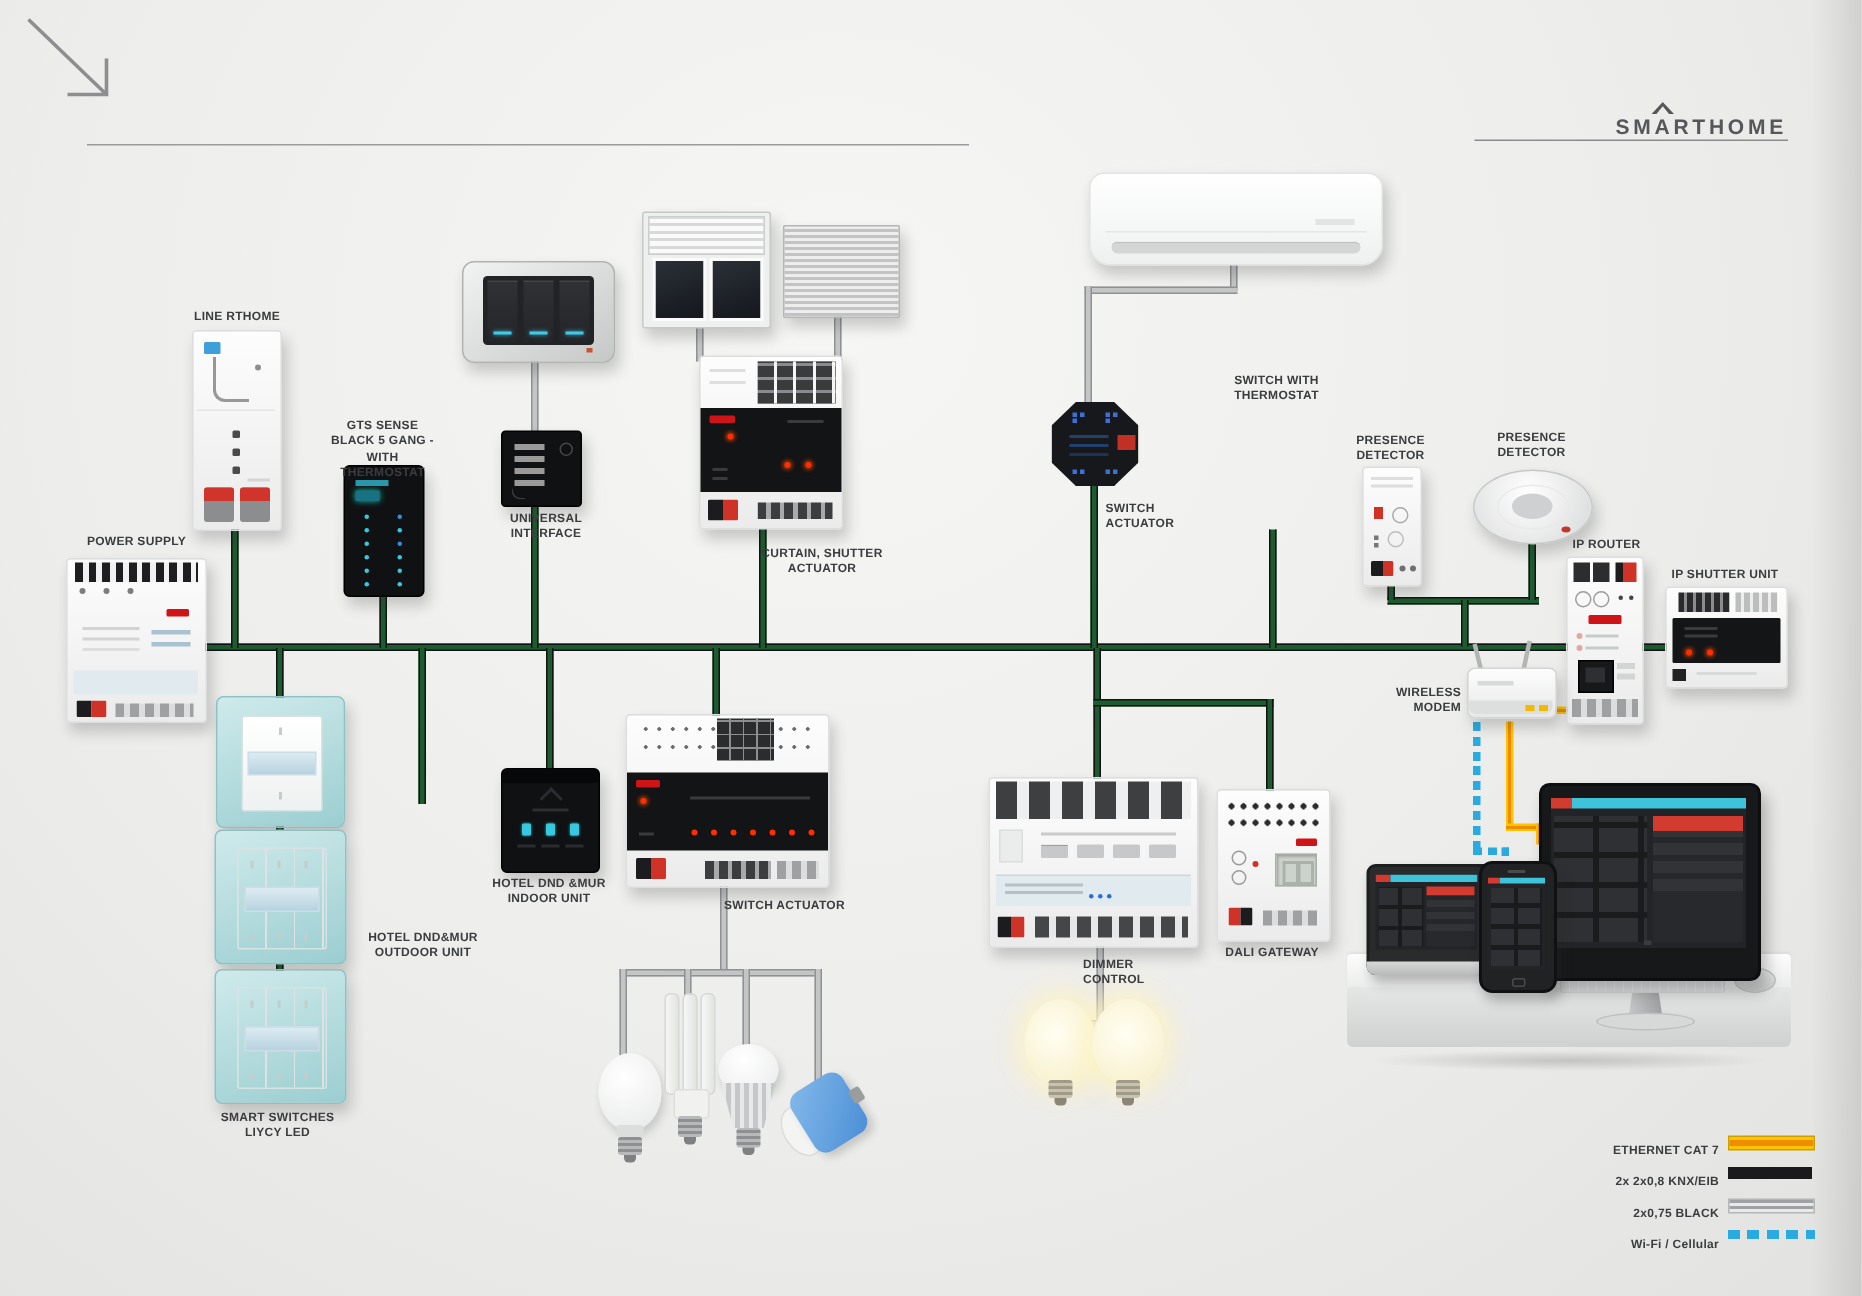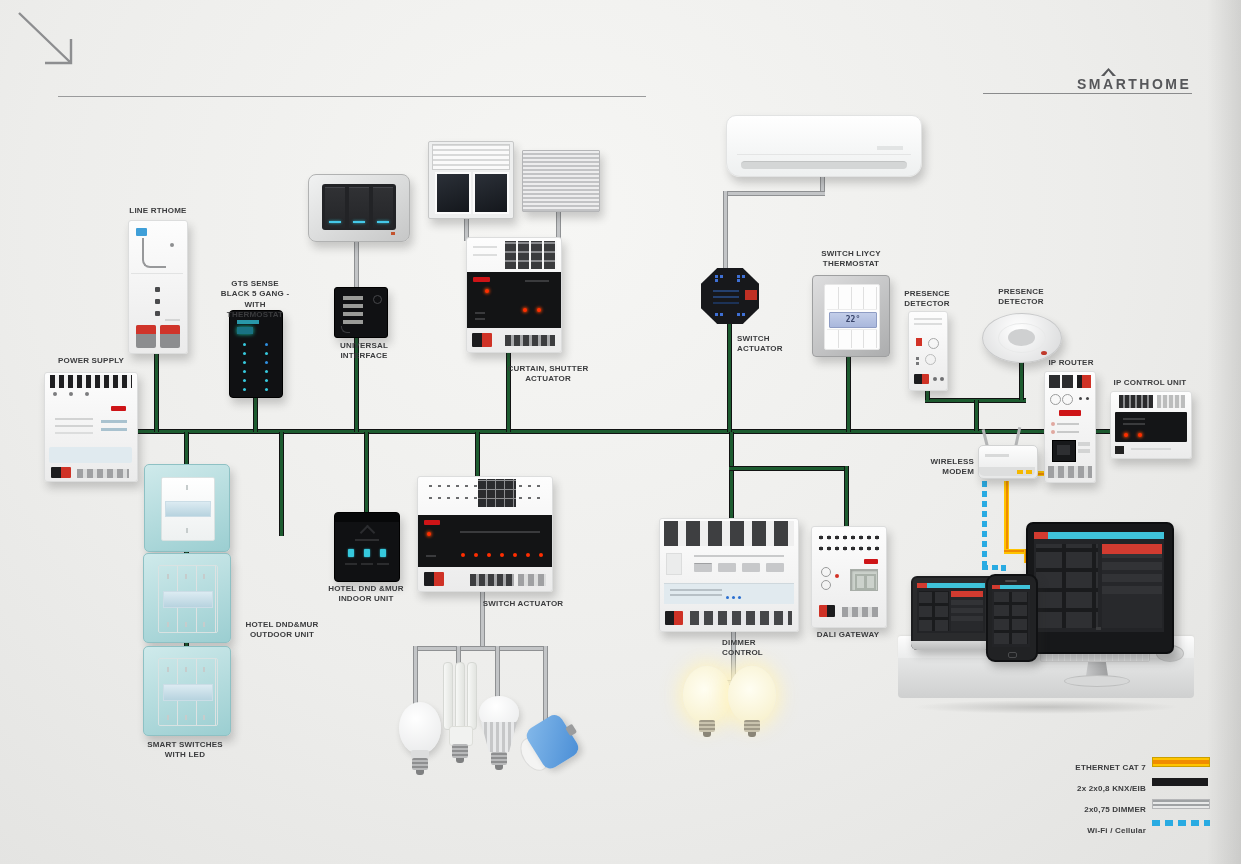--- a/index.html
+++ b/index.html
@@ -161,21 +161,21 @@
       <div class="abs" style="left:8px;top:8px;width:2px;height:5px;background:#c6cccc;box-shadow:18px 0 0 #c6cccc,36px 0 0 #c6cccc,0 48px 0 #c6cccc,18px 48px 0 #c6cccc,36px 48px 0 #c6cccc"></div>
     </div>
   </div>
   <div class="glass" style="left:143px;top:646px;width:86px;height:88px">
     <div class="gin col3" style="left:14px;top:11px;width:58px;height:66px">
       <div class="gband" style="left:4px;top:25px;width:48px;height:15px"></div>
       <div class="abs" style="left:8px;top:8px;width:2px;height:5px;background:#c6cccc;box-shadow:18px 0 0 #c6cccc,36px 0 0 #c6cccc,0 48px 0 #c6cccc,18px 48px 0 #c6cccc,36px 48px 0 #c6cccc"></div>
     </div>
   </div>
   <div class="lbl" style="left:135px;top:740px;width:100px">SMART SWITCHES
-WITH LED</div>
+LIYCY LED</div>
 
   <div class="dev black" style="left:229px;top:310px;width:52px;height:86px;border-radius:4px">
     <div class="abs" style="left:7px;top:9px;width:22px;height:4px;background:#2fb9cf;opacity:.8"></div>
     <div class="abs" style="left:7px;top:16px;width:16px;height:7px;background:#1a7d90;box-shadow:0 0 4px #1db;opacity:.9"></div>
     <div class="cyd" style="left:13px;top:32px;box-shadow:0 9px 0 #36c9dd,0 18px 0 #36c9dd,0 27px 0 #36c9dd,0 36px 0 #36c9dd,0 45px 0 #36c9dd"></div>
     <div class="cyd" style="left:35px;top:32px;background:#2f8fe0;box-shadow:0 9px 0 #36c9dd,0 18px 0 #2f8fe0,0 27px 0 #36c9dd,0 36px 0 #36c9dd,0 45px 0 #36c9dd"></div>
   </div>
   <div class="lbl" style="left:215px;top:279px;width:80px">GTS SENSE
 BLACK 5 GANG -
 WITH THERMOSTAT</div>
@@ -239,28 +239,21 @@
 
   <div class="dev" style="left:701px;top:268px;width:58px;height:56px;background:#17181b;border-radius:0;box-shadow:3px 6px 9px rgba(40,40,40,.3);clip-path:polygon(28% 0,72% 0,100% 28%,100% 72%,72% 100%,28% 100%,0 72%,0 28%)">
     <div class="abs" style="left:14px;top:7px;width:3px;height:3px;background:#3e6fd4;box-shadow:5px 0 0 #3e6fd4,22px 0 0 #3e6fd4,27px 0 0 #3e6fd4,0 4px 0 #3e6fd4,22px 4px 0 #3e6fd4"></div>
     <div class="abs" style="left:12px;top:22px;width:26px;height:2px;background:#24406e;box-shadow:0 6px 0 #24406e,0 12px 0 #1c3257"></div>
     <div class="abs" style="left:44px;top:22px;width:12px;height:10px;background:#c03024"></div>
     <div class="abs" style="left:14px;top:45px;width:3px;height:3px;background:#3e6fd4;box-shadow:5px 0 0 #3e6fd4,22px 0 0 #3e6fd4,27px 0 0 #3e6fd4"></div>
   </div>
   <div class="lbl" style="left:737px;top:334px;width:58px;text-align:left">SWITCH
 ACTUATOR</div>
 
-  <div class="dev" style="left:812px;top:275px;width:76px;height:80px;background:linear-gradient(140deg,#dededf,#acadae);border:1px solid #9e9fa0;border-radius:4px">
-    <div class="abs" style="left:11px;top:8px;width:54px;height:64px;background:#fdfdfd;border:1px solid #e6e6e6;border-radius:2px">
-      <div class="abs" style="left:2px;top:2px;width:50px;height:22px;background-image:repeating-linear-gradient(90deg,transparent 0 11.5px,#e0e0e0 11.5px 12.5px);border-bottom:1px solid #ececec"></div>
-      <div class="abs" style="left:4px;top:27px;width:46px;height:14px;background:linear-gradient(#c3cee9,#a9b7dc);border:1px solid #8e9cc4;border-radius:1px;font:bold 8px/14px 'DejaVu Sans Mono',monospace;color:#39456b;text-align:center">22°</div>
-      <div class="abs" style="left:2px;top:44px;width:50px;height:18px;background-image:repeating-linear-gradient(90deg,transparent 0 11.5px,#e0e0e0 11.5px 12.5px);border-top:1px solid #ececec"></div>
-    </div>
-  </div>
-  <div class="lbl" style="left:815px;top:249px;width:72px">SWITCH LIYCY
+  <div class="lbl" style="left:815px;top:249px;width:72px">SWITCH WITH
 THERMOSTAT</div>
 
   <div class="dev white" style="left:908px;top:311px;width:38px;height:78px">
     <div class="abs" style="left:5px;top:6px;width:28px;height:2px;background:#dcdddd;box-shadow:0 5px 0 #dcdddd"></div>
     <div class="abs" style="left:7px;top:26px;width:6px;height:8px;background:#d23226"></div>
     <div class="abs" style="left:19px;top:26px;width:9px;height:9px;border:1px solid #a8a9a9;border-radius:50%"></div>
     <div class="abs" style="left:16px;top:42px;width:9px;height:9px;border:1px solid #bbbcbc;border-radius:50%"></div>
     <div class="abs" style="left:7px;top:45px;width:3px;height:3px;background:#77787a;box-shadow:0 5px 0 #77787a"></div>
     <div class="clamp" style="left:5px;top:62px;width:15px;height:10px">
         <i class="kk"></i>
@@ -302,21 +295,21 @@
     <div class="abs" style="left:8px;top:3px;width:34px;height:13px;background:repeating-linear-gradient(90deg,#2a2a2c 0 4px,#8b8c8e 4px 6px)"></div>
     <div class="abs" style="left:46px;top:3px;width:28px;height:13px;background:repeating-linear-gradient(90deg,#bcbdbd 0 4px,#ededed 4px 6px)"></div>
     <div class="abs" style="left:4px;top:20px;width:72px;height:30px;background:#141517;border-radius:1px">
       <div class="led" style="left:9px;top:21px"></div>
       <div class="led" style="left:23px;top:21px"></div>
       <div class="abs" style="left:8px;top:6px;width:22px;height:2px;background:#3a3b3d;box-shadow:0 5px 0 #3a3b3d"></div>
     </div>
     <div class="abs" style="left:4px;top:54px;width:9px;height:8px;background:#222"></div>
     <div class="abs" style="left:20px;top:56px;width:40px;height:2px;background:#d8d9d9"></div>
   </div>
-  <div class="lbl" style="left:1108px;top:378px;width:84px">IP CONTROL UNIT</div>
+  <div class="lbl" style="left:1108px;top:378px;width:84px">IP SHUTTER UNIT</div>
 
   <div class="abs" style="left:984px;top:429px;width:3px;height:20px;background:#b4b5b6;transform:rotate(-14deg);z-index:3"></div>
   <div class="abs" style="left:1016px;top:427px;width:3px;height:22px;background:#b4b5b6;transform:rotate(12deg);z-index:3"></div>
   <div class="dev" style="left:978px;top:445px;width:58px;height:32px;background:linear-gradient(180deg,#fdfdfd,#e7e8e8);border:1px solid #d2d3d3;border-radius:5px">
     <div class="abs" style="left:6px;top:8px;width:24px;height:3px;background:#d8d9d9"></div>
     <div class="abs" style="left:0;top:21px;width:56px;height:9px;background:#dddede;border-radius:0 0 5px 5px"></div>
     <div class="abs" style="left:38px;top:24px;width:6px;height:4px;background:#f5b800;box-shadow:9px 0 0 #f5b800"></div>
   </div>
   <div class="lbl" style="left:924px;top:457px;width:50px;text-align:right">WIRELESS
 MODEM</div>
@@ -472,18 +465,18 @@
   </div>
 
   <div class="abs" style="left:1040px;top:646px;width:108px;height:14px;background:#ebecec;border:1px solid #d4d5d5;border-radius:2px;background-image:repeating-linear-gradient(90deg,#dfe0e1 0 5px,transparent 5px 6px);z-index:4"></div>
   <div class="abs" style="left:1156px;top:645px;width:26px;height:15px;background:linear-gradient(180deg,#e9eaea,#c9caca);border:1px solid #c0c1c1;border-radius:50%;z-index:4"></div>
 
   <div class="abs" style="left:1050px;top:756px;z-index:5">
     <div class="abs" style="left:0;top:0;width:96px;height:10px;text-align:right" class2="lbl"><span class="lbl" style="position:static">ETHERNET CAT 7</span></div>
     <div class="abs" style="left:102px;top:1px;width:56px;height:8px;background:linear-gradient(180deg,#ffc400 0 2px,#f08c00 2px 6px,#ffc400 6px 8px);border:1px solid #caa000"></div>
     <div class="abs" style="left:0;top:21px;width:96px;height:10px;text-align:right"><span class="lbl" style="position:static">2x 2x0,8 KNX/EIB</span></div>
     <div class="abs" style="left:102px;top:22px;width:56px;height:8px;background:#1a1a1c"></div>
-    <div class="abs" style="left:0;top:42px;width:96px;height:10px;text-align:right"><span class="lbl" style="position:static">2x0,75 DIMMER</span></div>
+    <div class="abs" style="left:0;top:42px;width:96px;height:10px;text-align:right"><span class="lbl" style="position:static">2x0,75 BLACK</span></div>
     <div class="abs" style="left:102px;top:43px;width:56px;height:8px;background:repeating-linear-gradient(180deg,#9fa2a4 0 2px,#e8e9e9 2px 4px);border:1px solid #b5b6b8"></div>
     <div class="abs" style="left:0;top:63px;width:96px;height:10px;text-align:right"><span class="lbl" style="position:static">Wi-Fi / Cellular</span></div>
     <div class="abs" style="left:102px;top:64px;width:58px;height:6px;background:repeating-linear-gradient(90deg,#29abe2 0 8px,transparent 8px 13px)"></div>
   </div>
 </div>
 
 </body></html>

